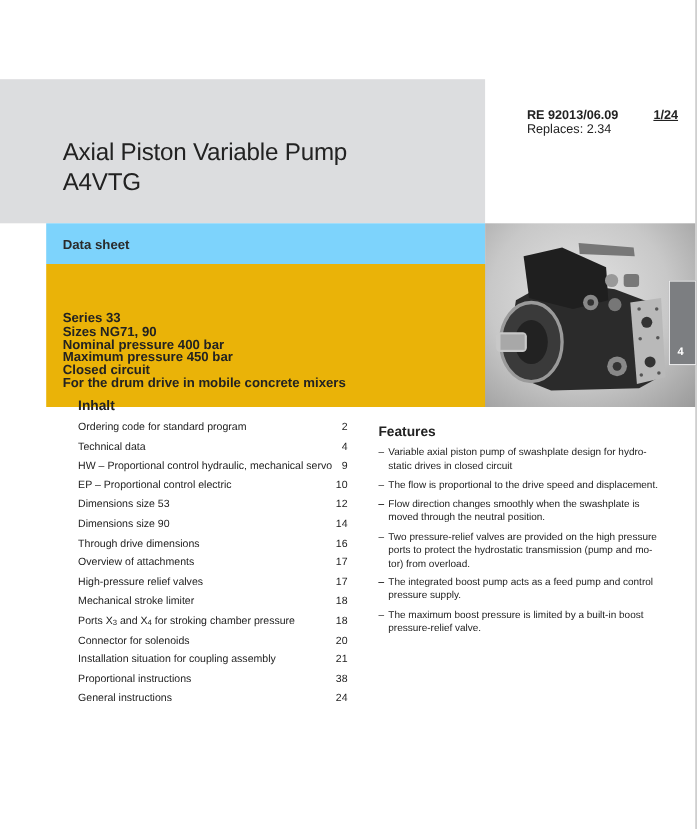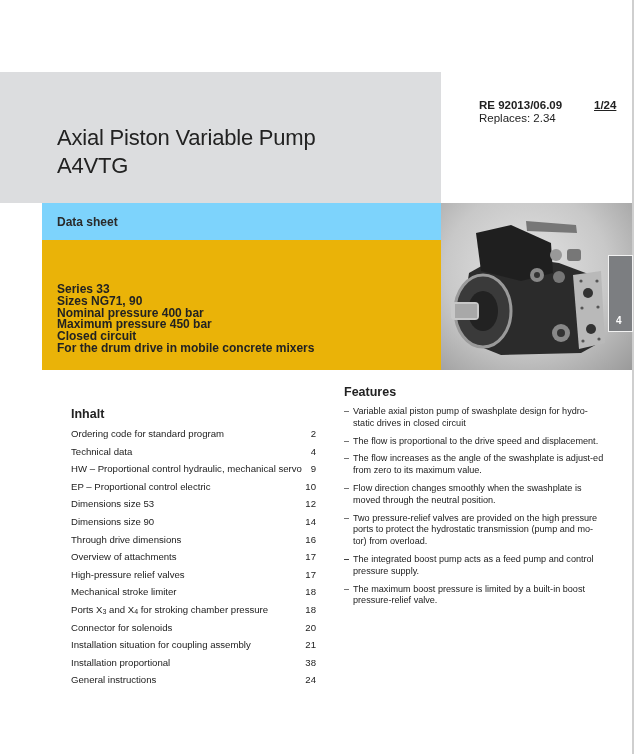--- a/index.html
+++ b/index.html
@@ -24,21 +24,21 @@
 
     .photo { position: absolute; left: 441px; top: 203px; width: 191px; height: 167px;
       background: radial-gradient(ellipse at 45% 40%, #e4e4e4 0%, #c8c8c8 55%, #9a9a9a 100%); overflow: hidden; }
     .photo svg { position: absolute; left: 0; top: 0; }
 
     .tab-marker { position: absolute; left: 608px; top: 255px; width: 25px; height: 77px; background: #7c7e81; border: 1.5px solid #f2f2f2; }
     .tab-marker span { position: absolute; left: 7px; bottom: 5px; color: #fff; font-size: 10px; font-weight: bold; }
 
     .right-edge { position: absolute; left: 632px; top: 0; width: 2px; height: 754px; background: #cfcfcf; }
 
-    .toc { position: absolute; left: 71px; top: 407px; width: 245px; }
+    .toc { position: absolute; left: 71px; top: 362px; width: 245px; }
     .section-heading { font-size: 12.5px; font-weight: bold; color: #222; margin-bottom: 7px; }
     .toc-row { position: relative; height: 17.6px; font-size: 9.6px; color: #222; white-space: nowrap; }
     .toc-row .lbl { position: absolute; left: 0; top: 0; }
     .toc-row .pg { position: absolute; right: 0; top: 0; text-align: right; }
     .toc-row sub { font-size: 7px; vertical-align: -1px; }
 
     .features { position: absolute; left: 344px; top: 385px; width: 260px; }
     .feature { position: relative; padding-left: 9px; font-size: 9.1px; line-height: 11.8px; color: #222; margin-bottom: 6px; }
     .feature .dash { position: absolute; left: 0; top: 0; }
   </style>
@@ -160,32 +160,32 @@
     </div>
   <div class="toc-row">
       <span class="lbl">Connector for solenoids</span>
       <span class="pg">20</span>
     </div>
   <div class="toc-row">
       <span class="lbl">Installation situation for coupling assembly</span>
       <span class="pg">21</span>
     </div>
   <div class="toc-row">
-      <span class="lbl">Installation proportional</span>
+      <span class="lbl">Proportional instructions</span>
       <span class="pg">38</span>
     </div>
   <div class="toc-row">
       <span class="lbl">General instructions</span>
       <span class="pg">24</span>
     </div>
 </div>
 
 <div class="features">
   <div class="section-heading">Features</div>
   <div class="feature"><span class="dash">–</span><span>Variable axial piston pump of swashplate design for hydro-static drives in closed circuit</span></div>
   <div class="feature"><span class="dash">–</span><span>The flow is proportional to the drive speed and displacement.</span></div>
-  <div class="feature"><span class="dash">–</span><span>The flow increases as the angle of the swashplate is adjust-ed from zero to its maximum value.</span></div>
+  <div class="feature"><span class="dash">–</span></div>
   <div class="feature"><span class="dash">–</span><span>Flow direction changes smoothly when the swashplate is moved through the neutral position.</span></div>
   <div class="feature"><span class="dash">–</span><span>Two pressure-relief valves are provided on the high pressure ports to protect the hydrostatic transmission (pump and mo-tor) from overload.</span></div>
   <div class="feature"><span class="dash">–</span></div>
   <div class="feature"><span class="dash">–</span><span>The integrated boost pump acts as a feed pump and control pressure supply.</span></div>
   <div class="feature"><span class="dash">–</span><span>The maximum boost pressure is limited by a built-in boost pressure-relief valve.</span></div>
 </div>
 
 </body></html>

